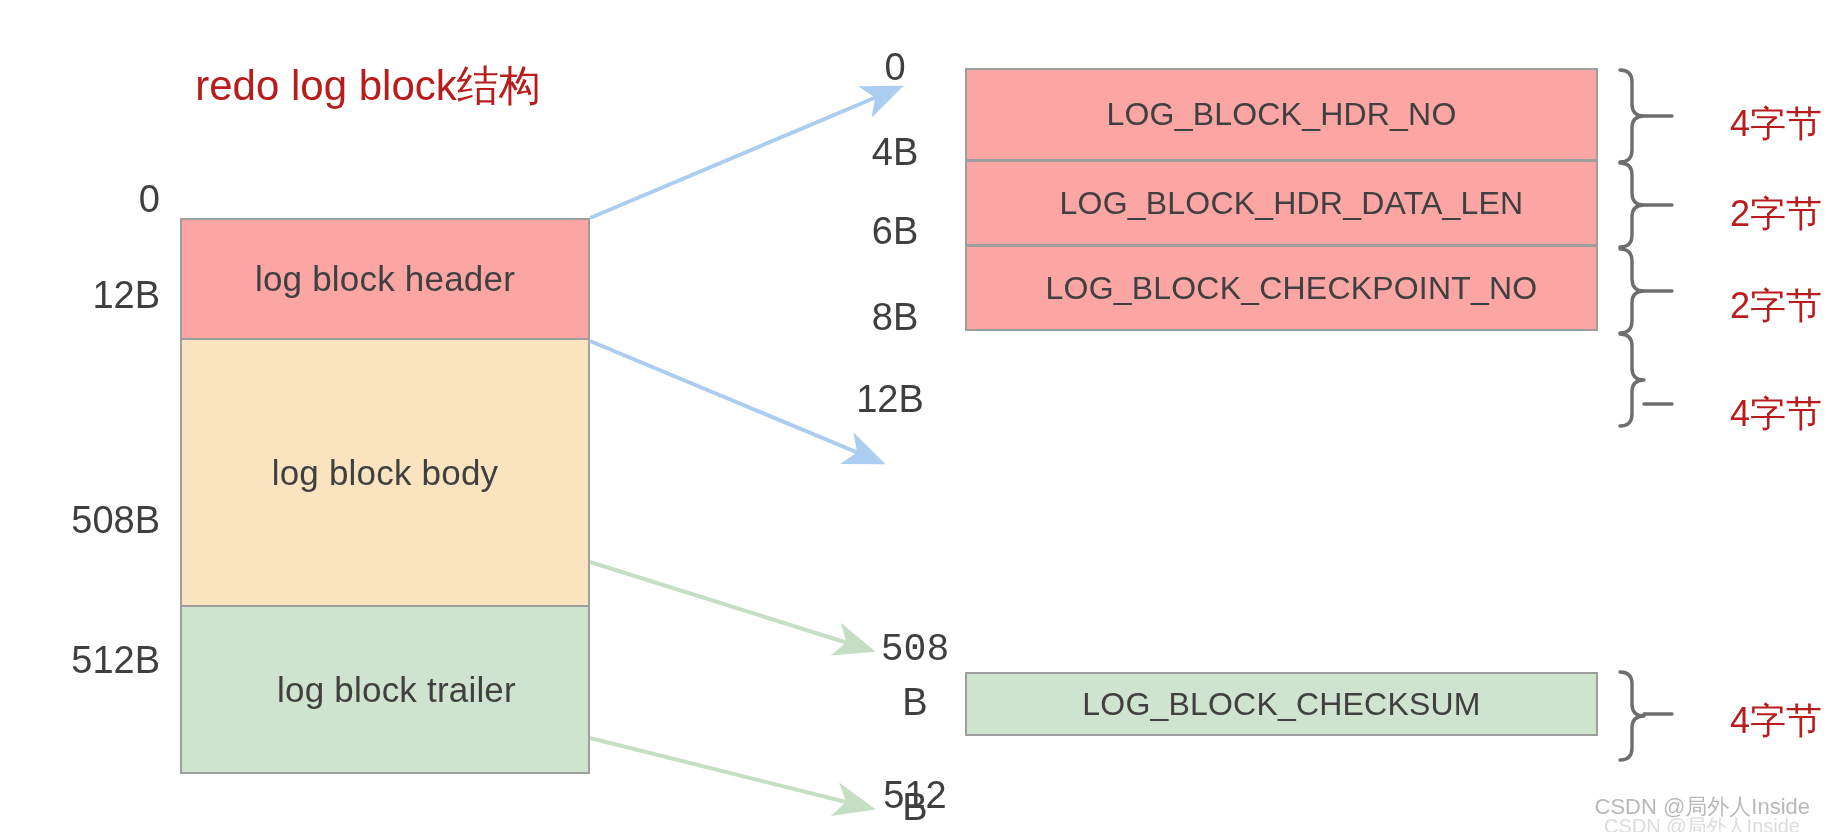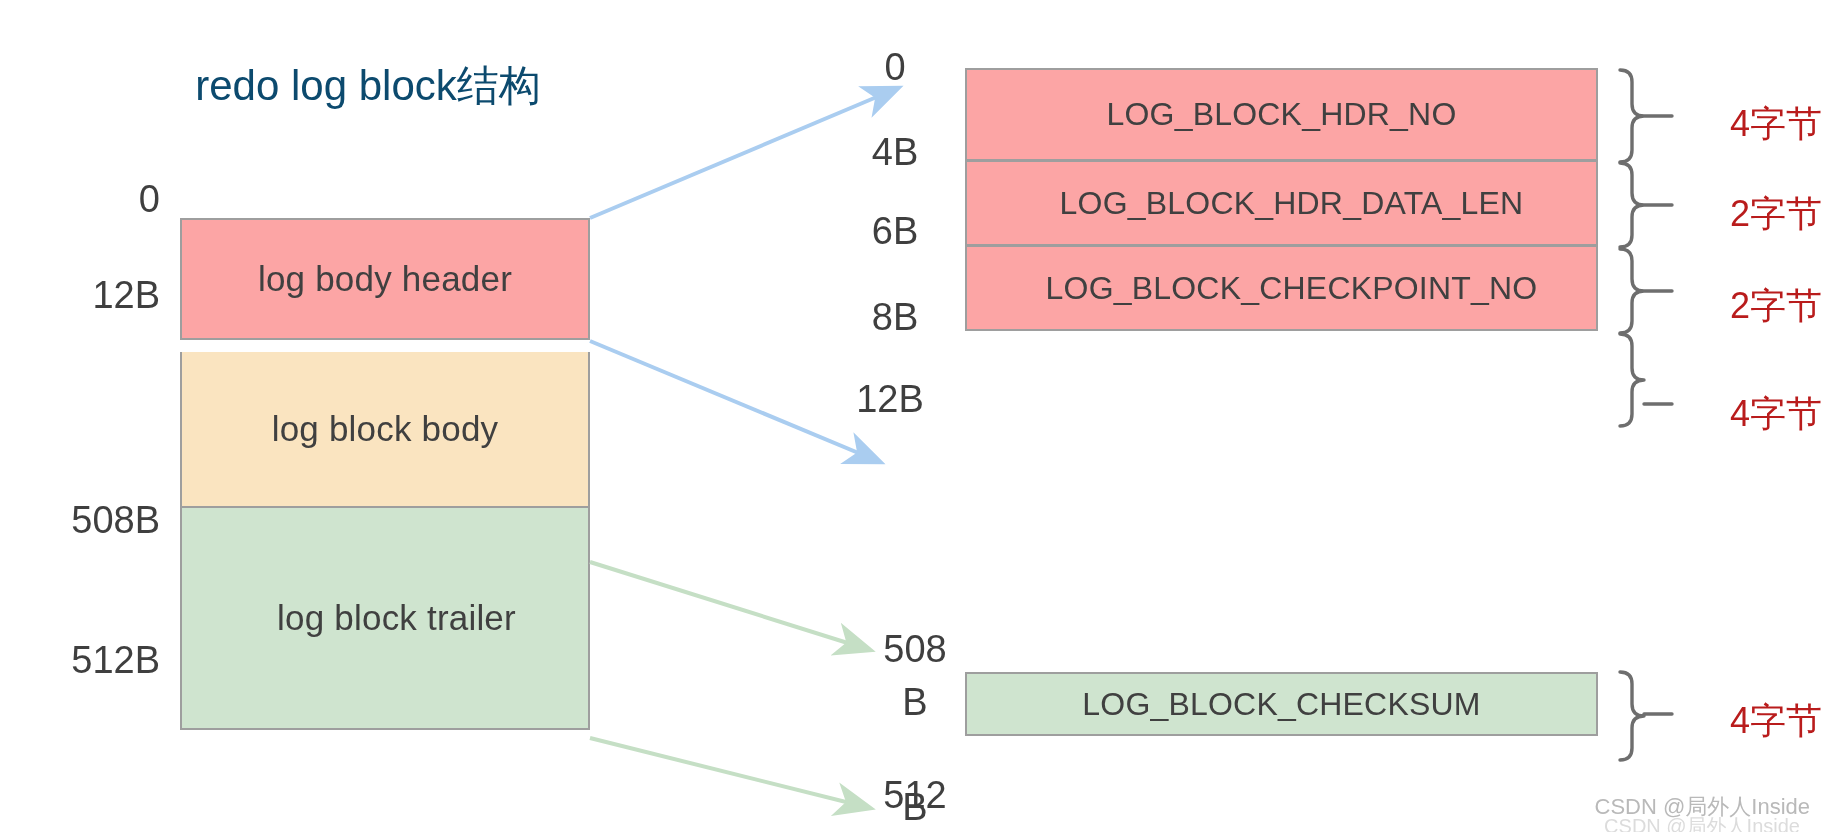--- a/index.html
+++ b/index.html
@@ -43,21 +43,21 @@
   .offset-label.center { text-align: center; }
 
   
   #diagram-title {
     position: absolute;
     left: 158px;
     top: 58px;
     width: 420px;
     text-align: center;
     font-size: 42px;
-    color: #0c4a6e;
+    color: #b91c1c;
     white-space: nowrap;
   }
 
   
   #left-stack { position: absolute; left: 180px; top: 218px; width: 410px; }
   #left-stack .blk { width: 410px; font-size: 35px; }
 
   
   #hdr-table { position: absolute; left: 965px; top: 68px; width: 633px; }
   #hdr-table .blk { width: 633px; font-size: 32px; }
@@ -106,43 +106,43 @@
 <div id="canvas">
 
   <div id="diagram-title">redo log block结构</div>
 
   <div class="offset-label" style="left:40px; top:180px; width:120px;">0</div>
   <div class="offset-label" style="left:40px; top:276px; width:120px;">12B</div>
   <div class="offset-label" style="left:20px; top:501px; width:140px;">508B</div>
   <div class="offset-label" style="left:20px; top:607px; width:140px;margin-top:34px;">512B</div>
 
   <div id="left-stack">
-    <div class="blk blk-blue" style="height:122px;">log body header</div>
-    <div class="blk blk-orange" style="height:156px; border-top:0;margin-top:12px;">log block body</div>
-    <div class="blk blk-green" style="height:222px; border-top:0;padding-left:23px;">log block trailer</div>
+    <div class="blk blk-blue" style="height:122px;">log block header</div>
+    <div class="blk blk-orange" style="height:267px; border-top:0;">log block body</div>
+    <div class="blk blk-green" style="height:167px; border-top:0;padding-left:23px;">log block trailer</div>
   </div>
 
   <div class="offset-label center" style="left:840px; top:48px; width:110px;">0</div>
   <div class="offset-label center" style="left:840px; top:133px; width:110px;">4B</div>
   <div class="offset-label center" style="left:840px; top:212px; width:110px;">6B</div>
   <div class="offset-label center" style="left:840px; top:298px; width:110px;">8B</div>
   <div class="offset-label center" style="left:830px; top:380px; width:120px;">12B</div>
 
   <div id="hdr-table">
     <div class="blk blk-blue" style="height:93px;">LOG_BLOCK_HDR_NO</div>
     <div class="blk blk-blue" style="height:85px;">LOG_BLOCK_HDR_DATA_LEN</div>
     <div class="blk blk-blue" style="height:85px;">LOG_BLOCK_CHECKPOINT_NO</div>
   </div>
 
   <div class="byte-note" style="left:1730px; top:100px;">4字节</div>
   <div class="byte-note" style="left:1730px; top:190px;">2字节</div>
   <div class="byte-note" style="left:1730px; top:282px;">2字节</div>
   <div class="byte-note" style="left:1730px; top:390px;">4字节</div>
 
-  <div class="offset-label center" style="left:860px; top:630px; width:110px;">508</div>
+  <div class="offset-label center" style="left:860px; top:630px; width:110px;font-family:Liberation Mono, monospace;">508</div>
   <div class="offset-label center" style="left:860px; top:683px; width:110px;">B</div>
   <div class="offset-label center" style="left:860px; top:776px; width:110px;">512</div>
   <div class="offset-label center" style="left:860px; top:788px; width:110px;">B</div>
 
   <div id="checksum-block" class="blk blk-green">LOG_BLOCK_CHECKSUM</div>
 
   <div class="byte-note" style="left:1730px; top:697px;">4字节</div>
 
   <svg id="overlay" viewBox="0 0 1826 832" xmlns="http://www.w3.org/2000/svg">
     <defs>

